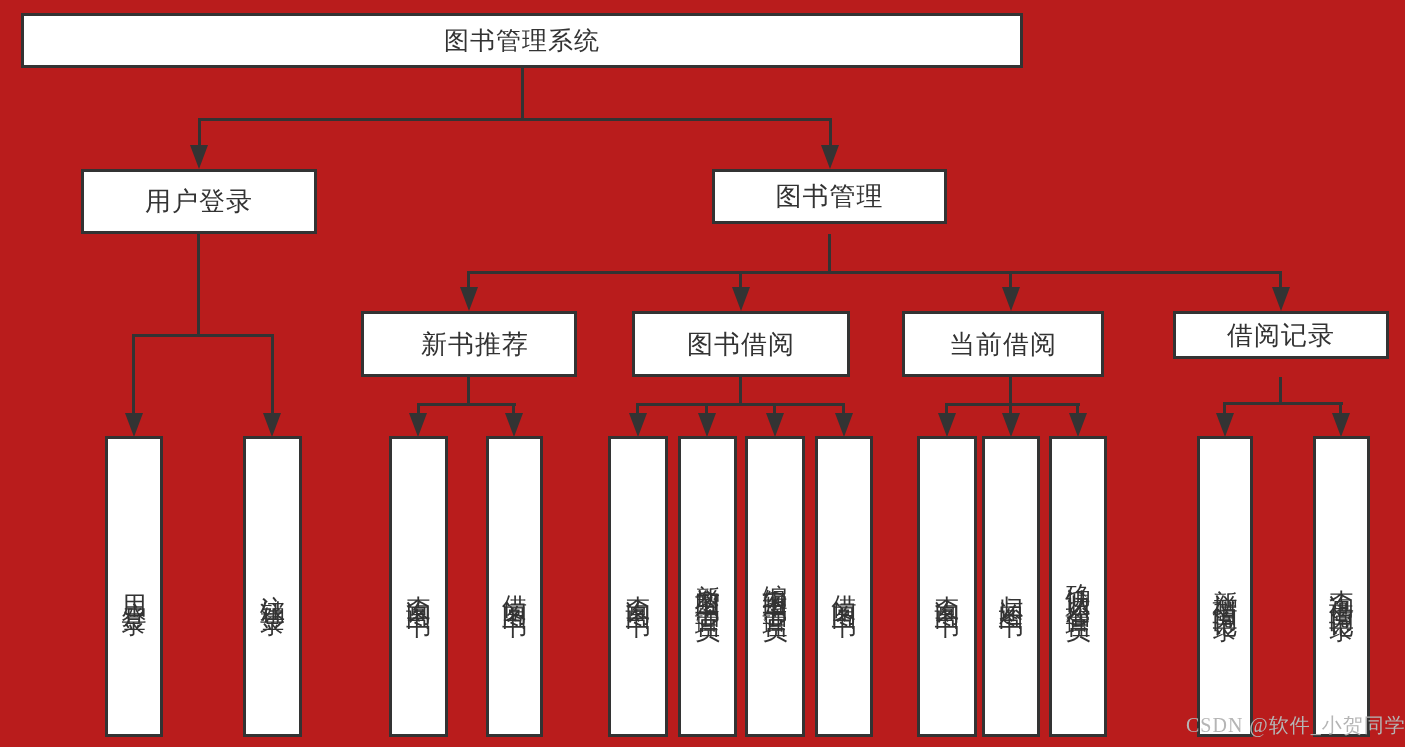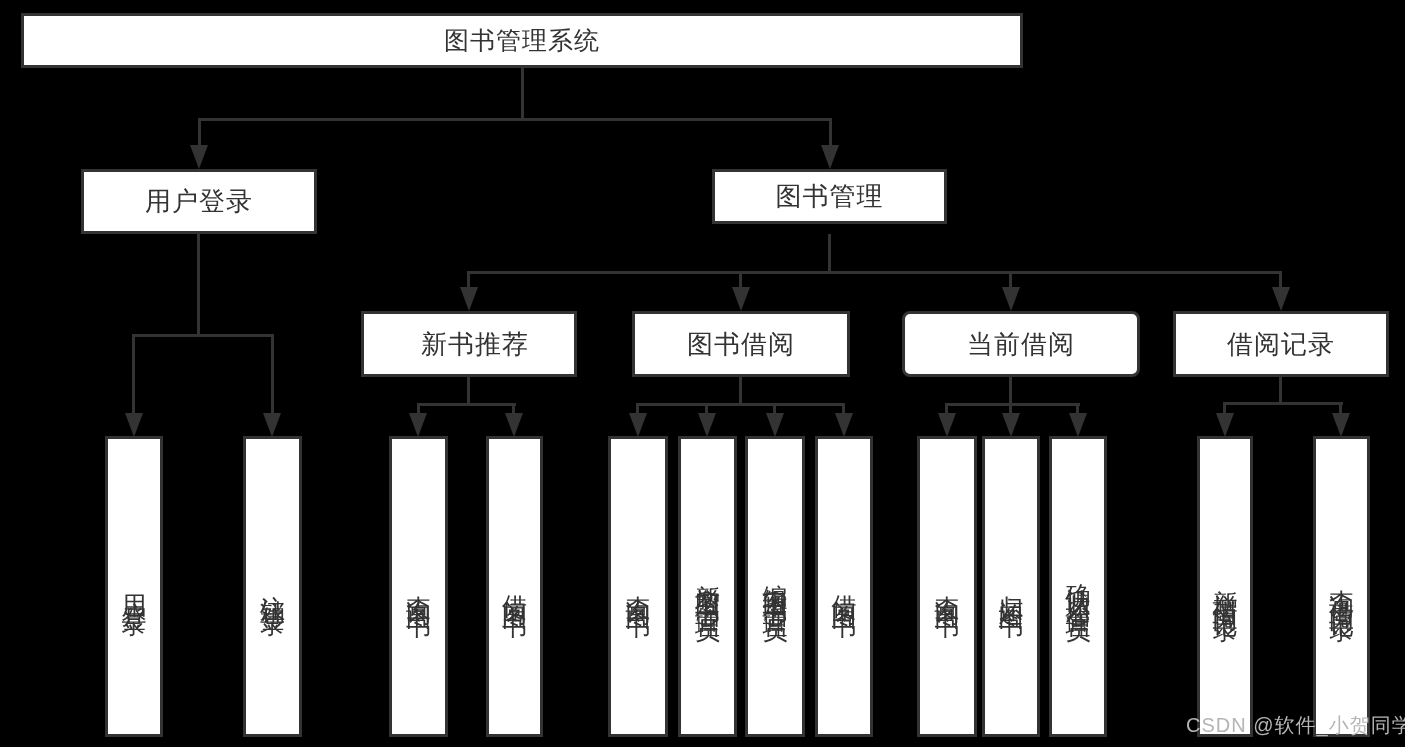--- a/index.html
+++ b/index.html
@@ -1,20 +1,20 @@
 <!DOCTYPE html>
 <html><head>
 <meta charset="utf-8">
 <style>
   html,body{margin:0;padding:0;background:#ffffff;}
   #canvas{
     position:relative;
     width:1405px;height:747px;
-    background:#000000;
-    font-family:Liberation Sans, sans-serif;
+    background:#b91c1c;
+    font-family:Liberation Serif, serif;
     overflow:hidden;
   }
   
   .box{
     position:absolute;
     box-sizing:border-box;
     border:3px solid #333333;
     background:#ffffff;
     display:flex;align-items:center;justify-content:center;
     color:#333333;
@@ -124,24 +124,24 @@
   <div class="box box-h" style="left:712px;top:169px;width:235px;height:55px;">
     <span>图书管理</span>
   </div>
 
   <div class="box box-h" style="left:361px;top:311px;width:216px;height:66px;padding-left:12px;">
     <span>新书推荐</span>
   </div>
   <div class="box box-h" style="left:632px;top:311px;width:218px;height:66px;">
     <span>图书借阅</span>
   </div>
-  <div class="box box-h" style="left:902px;top:311px;width:238px;height:66px;border-radius:8px;">
+  <div class="box box-h" style="left:902px;top:311px;width:202px;height:66px;">
     <span>当前借阅</span>
   </div>
-  <div class="box box-h" style="left:1173px;top:311px;width:216px;height:66px;">
+  <div class="box box-h" style="left:1173px;top:311px;width:216px;height:48px;">
     <span>借阅记录</span>
   </div>
 
   <div class="box box-v" style="left:105px;top:436px;width:58px;height:301px;">
     <span class="vtext">用户登录</span>
   </div>
   <div class="box box-v" style="left:243px;top:436px;width:59px;height:301px;">
     <span class="vtext">注销登录</span>
   </div>
 

